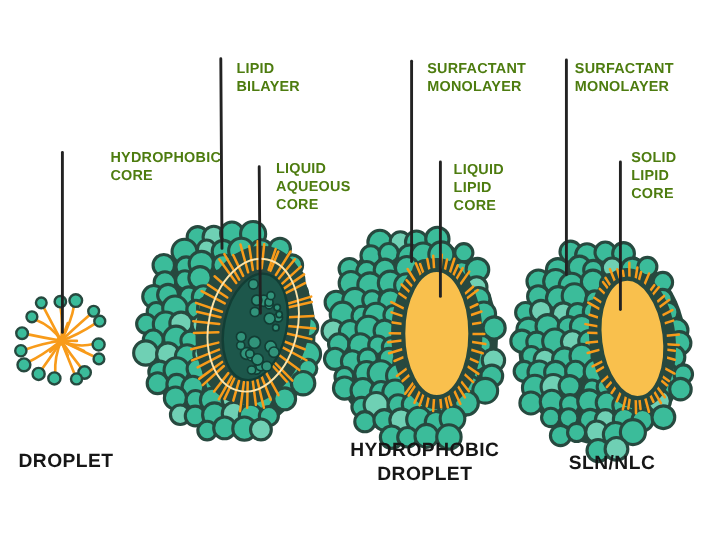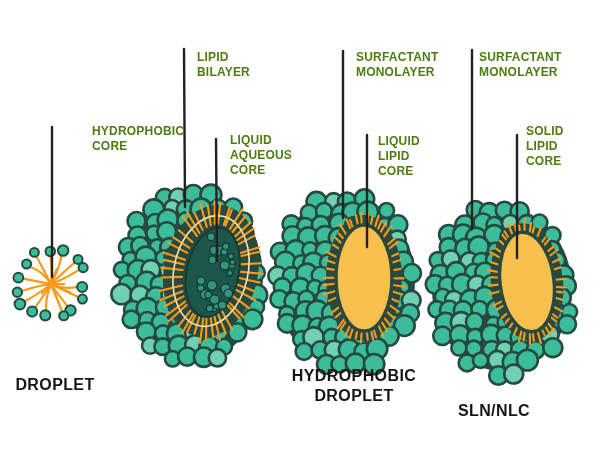--- a/index.html
+++ b/index.html
@@ -19,21 +19,21 @@
   #lbl-hydrophobic{left:64px;top:124px;margin-left:28px;}
   #lbl-bilayer{left:197px;top:50px;}
   #lbl-aqueous{left:230px;top:133px;}
   #lbl-surf-ne{left:356px;top:50px;}
   #lbl-liquid-lipid{left:378px;top:134px;}
   #lbl-surf-sln{left:479px;top:50px;}
   #lbl-solid-lipid{left:526px;top:124px;}
   #name-micelle{left:10px;top:375px;width:90px;}
   #name-liposome{left:139px;top:376px;width:96px;}
   #name-nanoemulsion{left:272px;top:366px;width:164px;}
-  #name-sln{left:447px;top:377px;width:94px;margin-top:24px;}
+  #name-sln{left:463px;top:377px;width:94px;}
 </style>
 </head>
 <body>
 
 <div class="canvas">
 
   <svg id="art" width="600" height="453" viewBox="0 0 600 453">
     <g id="g-liposome">
         <ellipse cx="192" cy="277" rx="71" ry="85" fill="#27493f"></ellipse>
         <circle cx="164.69577711160952" cy="197.6291599122943" r="8.731534125391176" fill="#3bbc9a" stroke="#27493f" stroke-width="2.6"></circle>

